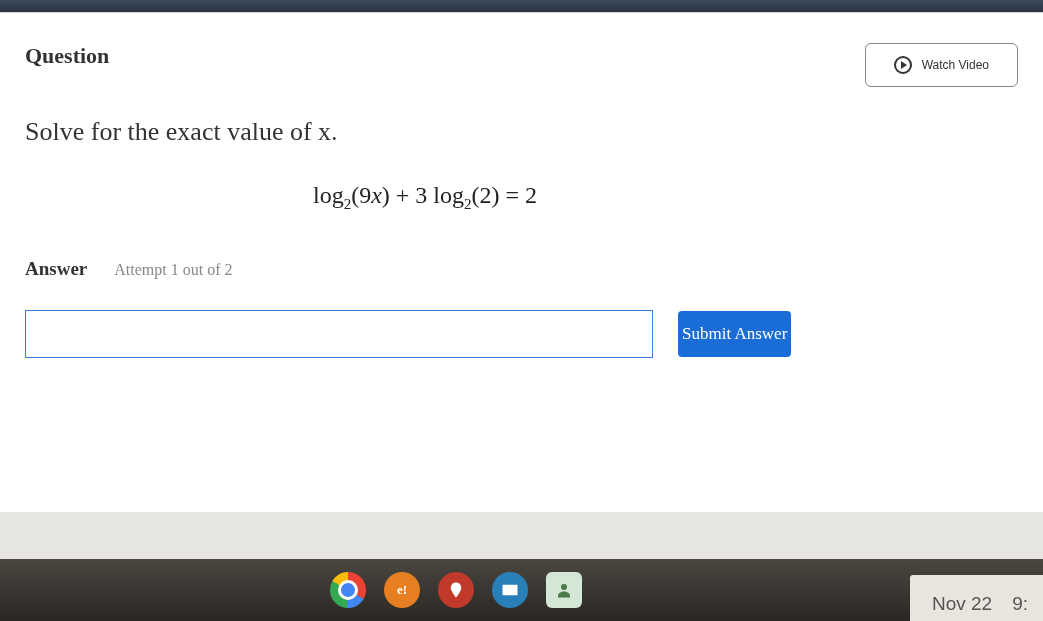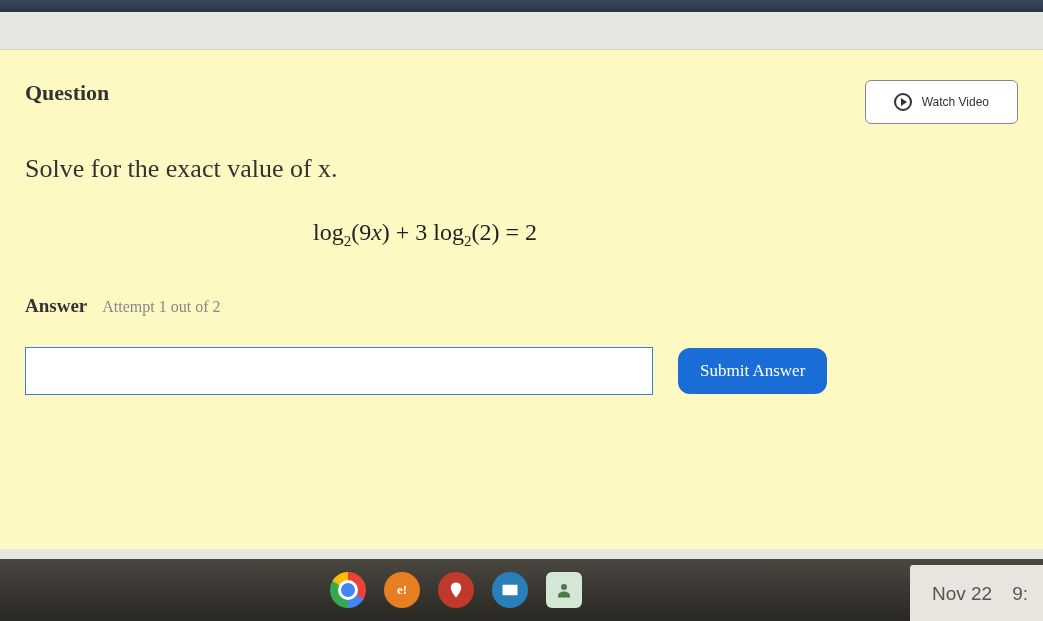--- a/index.html
+++ b/index.html
@@ -14,26 +14,25 @@
       height: 621px;
       overflow: hidden;
       position: relative;
     }
     .top-bar {
       height: 12px;
       background: linear-gradient(to bottom, #3a4a5c, #2a3440);
       width: 100%;
     }
     .main-content {
-      background: #fef9c3;
+      background: #ffffff;
       padding: 30px 25px 60px 25px;
       border-top: 1px solid #d8d5cf;
       min-height: 500px;
       position: relative;
-      margin-top: 37px;
     }
     .header-row {
       display: flex;
       justify-content: space-between;
       align-items: flex-start;
       margin-bottom: 30px;
     }
     .question-header {
       font-family: Georgia, serif;
       font-size: 22px;
@@ -89,21 +88,21 @@
       margin: 0 0 45px 200px;
       width: 400px;
     }
     .equation sub {
       font-size: 15px;
       vertical-align: sub;
     }
     .answer-row {
       display: flex;
       align-items: baseline;
-      gap: 15px;
+      gap: 27px;
       margin-bottom: 30px;
     }
     .answer-label {
       font-family: Georgia, serif;
       font-size: 19px;
       font-weight: bold;
       color: #333;
     }
     .attempt-text {
       font-family: Georgia, serif;
@@ -124,23 +123,23 @@
       font-size: 18px;
       font-family: Georgia, serif;
       outline: none;
     }
     .submit-btn {
       background: #1a6dd6;
       color: #fff;
       border: none;
       font-family: Georgia, serif;
       font-size: 17px;
-      padding: 13px 22px;
+      padding: 13px 4px;
       cursor: pointer;
-      border-radius: 12px;
+      border-radius: 4px;
     }
     .taskbar {
       position: absolute;
       bottom: 0;
       left: 0;
       right: 0;
       height: 62px;
       background: linear-gradient(to bottom, #4a4640 0%, #2a2824 100%);
       display: flex;
       align-items: center;
@@ -182,21 +181,21 @@
     .icon-green {
       background: #d4e6d4;
       border-radius: 6px;
       color: #4a7a4a;
     }
     .clock-panel {
       position: absolute;
       right: 0;
       bottom: 0;
       background: #e8e5df;
-      padding: 18px 15px 16px 22px;
+      padding: 18px 15px 6px 22px;
       display: flex;
       align-items: center;
       gap: 20px;
       border-top-left-radius: 3px;
     }
     .date-text {
       font-family: Arial, sans-serif;
       font-size: 19px;
       color: #555;
     }

